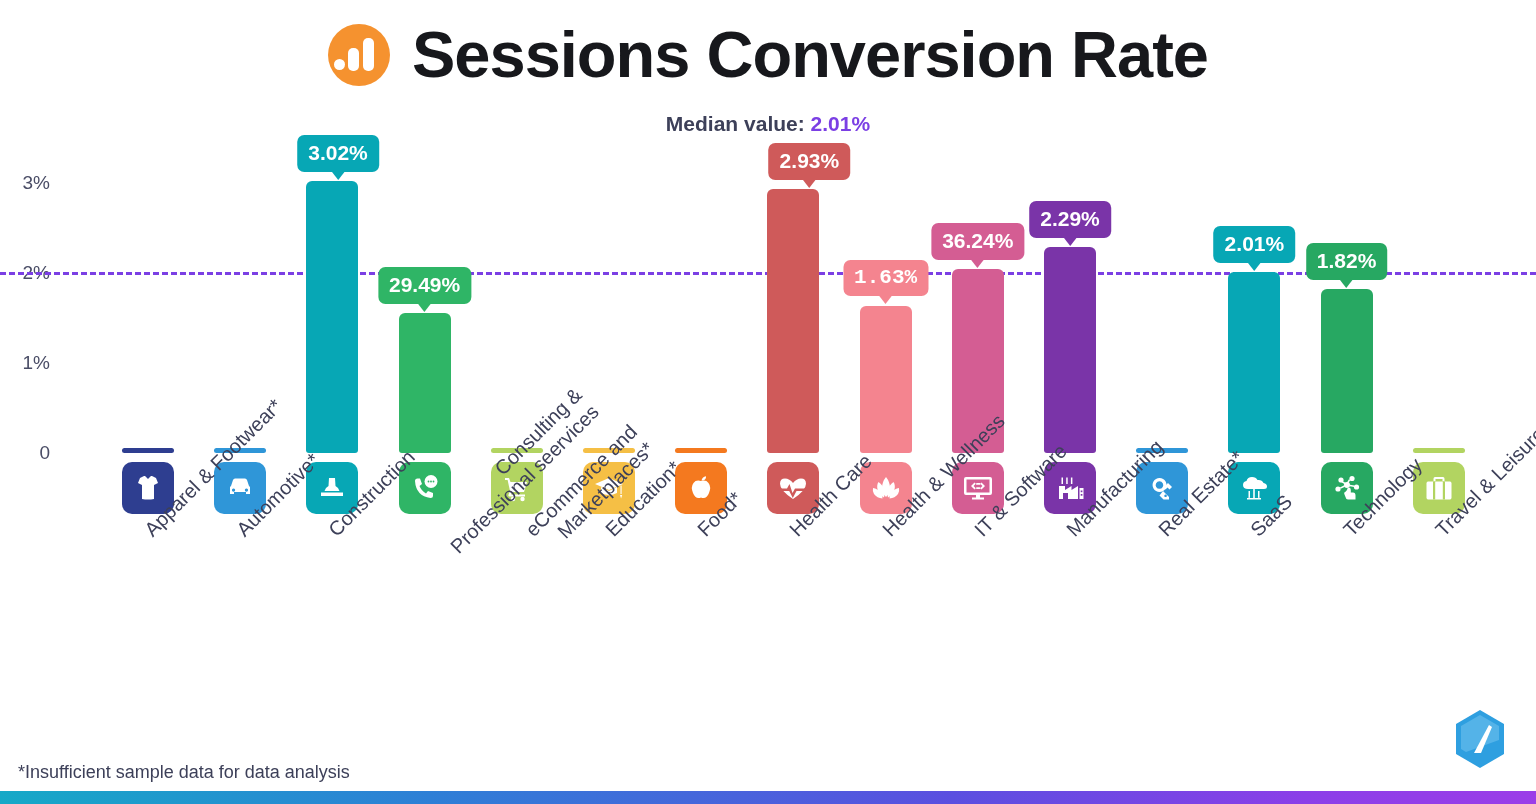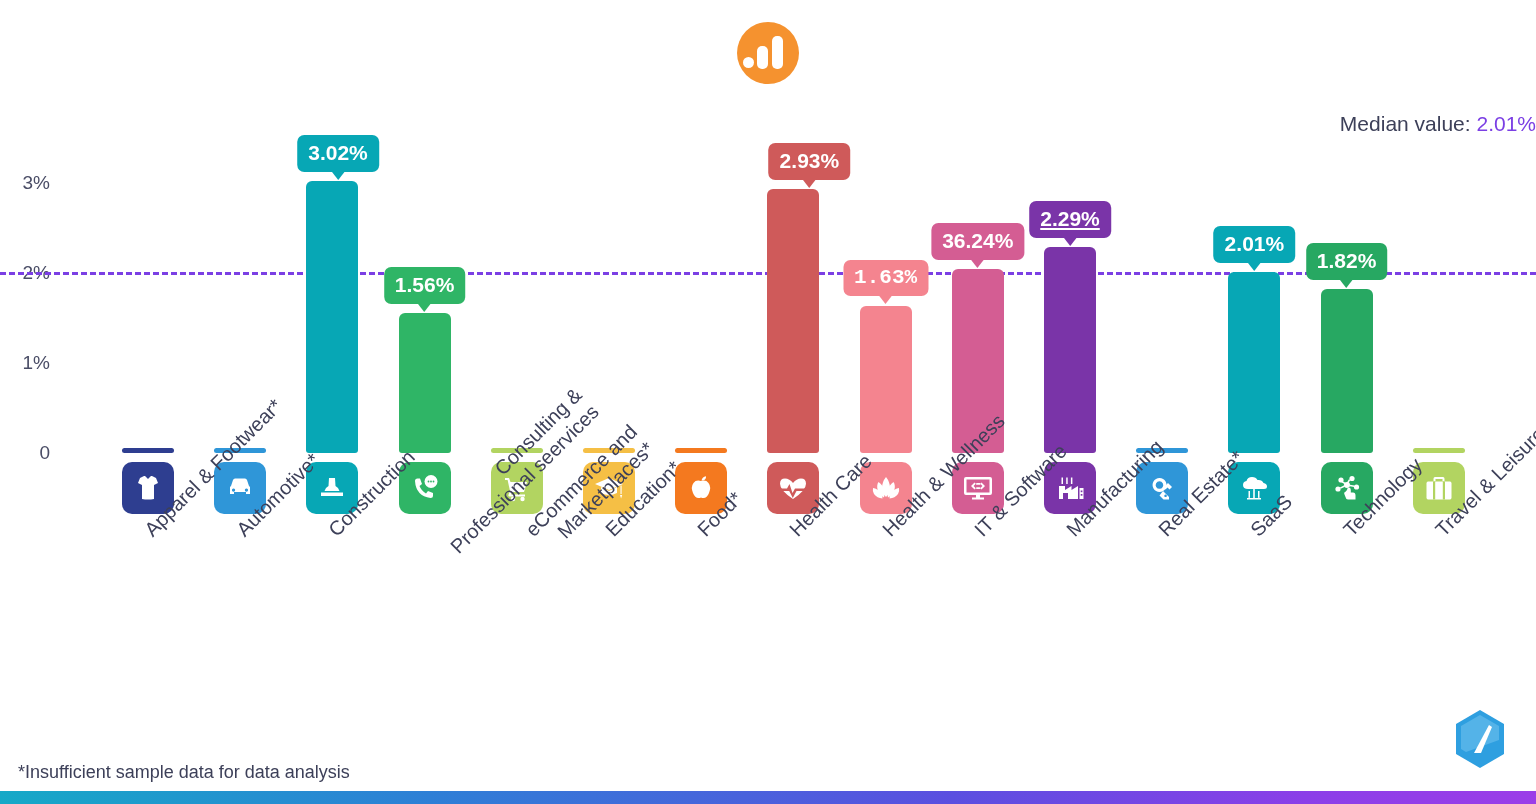--- a/index.html
+++ b/index.html
@@ -34,22 +34,22 @@
     position:absolute; right:45px; top:35px; width:11px; height:11px;
     border-radius:50%; background:#ffffff;
   }
   #page-title{
     font-size:65px; font-weight:700; letter-spacing:-1px;
     color:#17181c; line-height:1; white-space:nowrap;
   }
 
   
   #subtitle{
-    position:absolute; left:0; top:112px; width:1536px; text-align:right;
-    font-size:21px; font-weight:400; color:#3d4059;
+    position:absolute; left:0; top:112px; width:1536px; text-align:center;
+    font-size:21px; font-weight:700; color:#3d4059;
   }
   #subtitle .median-val{ color:#7b3fe4; }
 
   
   #plot{
     position:absolute; left:0; top:0; width:1536px; height:804px;
   }
   .ytick{
     position:absolute; font-size:19px; color:#4a4d66; text-align:right;
     width:70px; left:-20px; transform:translateY(-50%);
@@ -103,20 +103,21 @@
 </style>
 </head>
 <body>
 
 <div id="title-row">
   <div id="ga-icon">
     <span class="bar-tall"></span>
     <span class="bar-mid"></span>
     <span class="dot"></span>
   </div>
+  <div id="page-title">Sessions Conversion Rate</div>
 </div>
 
 <div id="subtitle">
   <span>Median value:</span>
   <span class="median-val">2.01%</span>
 </div>
 
 <div id="plot">
   <div id="yticks">
       <div class="ytick" style="top: 453px;">0</div>
@@ -139,21 +140,21 @@
         </svg>
       </div>
       <div class="bar" style="left: 306.4px; top: 181.2px; height: 271.8px; background: rgb(7, 167, 181);"></div>
       <div class="value-bubble" style="left: 338px; background: rgb(7, 167, 181); border-top-color: rgb(7, 167, 181); top: 135.2px;">3.02%</div>
       <div class="icon-tile" style="left: 306.4px; top: 462px; background: rgb(7, 167, 181);">
         <svg viewBox="0 0 32 32">
           <path d="M13 6 L19 6 L19.5 14 Q22.5 15.5 23.5 19 L8.5 19 Q9.5 15.5 12.5 14 Z M5 20.5 L27 20.5 L27 24 L5 24 Z"></path>
         </svg>
       </div>
       <div class="bar" style="left: 398.6px; top: 312.6px; height: 140.4px; background: rgb(47, 181, 102);"></div>
-      <div class="value-bubble" style="left: 424.6px; background: rgb(47, 181, 102); border-top-color: rgb(47, 181, 102); top: 266.6px;">1.56%</div>
+      <div class="value-bubble" style="left: 424.6px; background: rgb(47, 181, 102); border-top-color: rgb(47, 181, 102); top: 266.6px;">29.49%</div>
       <div class="icon-tile" style="left: 398.6px; top: 462px; background: rgb(47, 181, 102);">
         <svg viewBox="0 0 32 32">
           <path d="M6 9 Q6 6.5 8.5 6.5 L11 6.5 L13 12 L10.5 14 Q12.5 19 17 21.5 L19 19 L24 21 L24 23.5 Q24 26 21.5 26 Q7 24 6 9 Z"></path>
           <circle cx="22" cy="9.5" r="6.5"></circle>
           <circle cx="19.5" cy="9.5" r="0.9" fill="#2fb566"></circle>
           <circle cx="22" cy="9.5" r="0.9" fill="#2fb566"></circle>
           <circle cx="24.5" cy="9.5" r="0.9" fill="#2fb566"></circle>
         </svg>
       </div>
       <div class="stub" style="left: 490.8px; top: 448px; background: rgb(178, 212, 97);"></div>
@@ -205,21 +206,21 @@
         <svg viewBox="0 0 32 32">
           <path d="M4 5 L28 5 Q30 5 30 7 L30 21 Q30 23 28 23 L18 23 L18 25.5 L22 25.5 L22 27.5 L10 27.5 L10 25.5 L14 25.5 L14 23 L4 23 Q2 23 2 21 L2 7 Q2 5 4 5 Z"></path>
           <path d="M4.5 7.5 L27.5 7.5 L27.5 20.5 L4.5 20.5 Z" fill="#d45d93"></path>
           <path d="M9 14 L12.5 10.5 L13.8 11.8 L11.6 14 L13.8 16.2 L12.5 17.5 Z"></path>
           <path d="M23 14 L19.5 17.5 L18.2 16.2 L20.4 14 L18.2 11.8 L19.5 10.5 Z"></path>
           <rect x="14" y="11" width="4.5" height="1.8" rx="0.9"></rect>
           <rect x="14" y="15.2" width="4.5" height="1.8" rx="0.9"></rect>
         </svg>
       </div>
       <div class="bar" style="left: 1044px; top: 246.9px; height: 206.1px; background: rgb(122, 52, 168);"></div>
-      <div class="value-bubble" style="left: 1070px; background: rgb(122, 52, 168); border-top-color: rgb(122, 52, 168); top: 200.9px; text-decoration: underline;">2.29%</div>
+      <div class="value-bubble" style="left: 1070px; background: rgb(122, 52, 168); border-top-color: rgb(122, 52, 168); top: 200.9px;">2.29%</div>
       <div class="icon-tile" style="left: 1044px; top: 462px; background: rgb(122, 52, 168);">
         <svg viewBox="0 0 32 32">
           <path d="M5 14 L5 27 L24 27 L24 14 L17.5 18 L17.5 14 L11 18 L11 14 Z"></path>
           <path d="M25.5 16 L29.5 16 L29.5 27 L25.5 27 Z"></path>
           <rect x="9" y="21" width="5" height="6" fill="#7a34a8"></rect>
           <rect x="26.7" y="18.5" width="1.7" height="1.7" fill="#7a34a8"></rect>
           <rect x="26.7" y="22" width="1.7" height="1.7" fill="#7a34a8"></rect>
           <path d="M7.5 5.5 L9 5.5 L9 12 L7.5 12 Z"></path>
           <path d="M12.2 5.5 L13.7 5.5 L13.7 12 L12.2 12 Z"></path>
           <path d="M16.9 5.5 L18.4 5.5 L18.4 12 L16.9 12 Z"></path>

